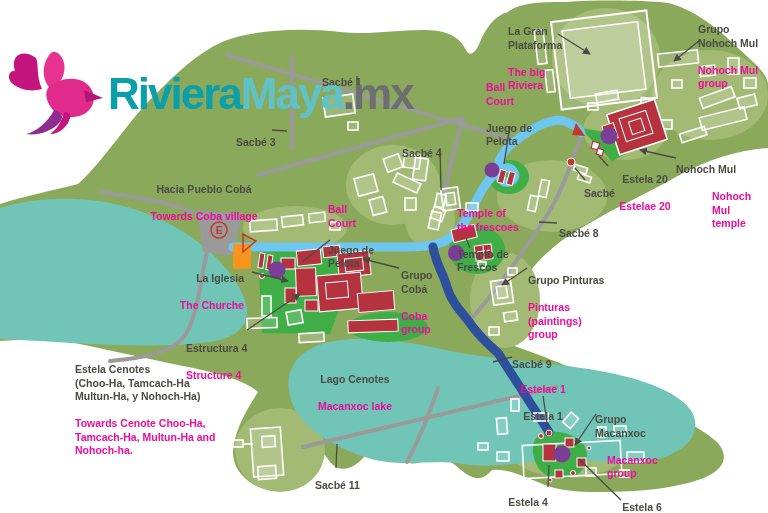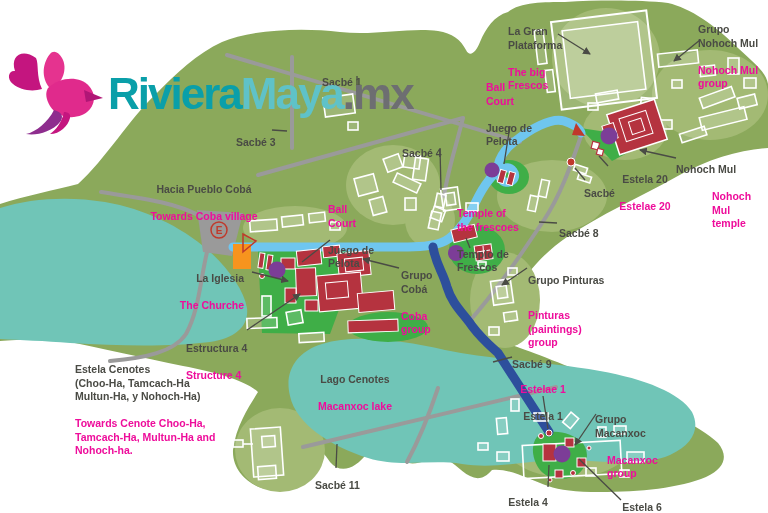--- a/index.html
+++ b/index.html
@@ -268,21 +268,21 @@
     <path d="M48 62 C42 74 30 84 20 86 C30 88 46 84 54 74 C58 69 56 64 48 62 Z" fill="#8e2d8e"></path>
     <path d="M58 64 C56 74 50 82 44 86 C54 86 62 78 64 70 C65 66 62 64 58 64 Z" fill="#c4157f"></path>
   </svg>
   <div class="logo-text"><span class="t1">Riviera</span><span class="t2">Maya</span><span class="t3">.mx</span></div>
 </div>
 
 <div class="lbl" style="left:508px;top:12px">
   <span class="es">La Gran
 Plataforma</span>
   <span class="en">The big
-Frescos</span>
+Riviera</span>
 </div>
 <div class="lbl" style="left:698px;top:10px">
   <span class="es">Grupo
 Nohoch Mul</span>
   <span class="en">Nohoch Mul
 group</span>
 </div>
 <div class="lbl" style="left:322px;top:63px">
   <span class="es">Sacbé 1</span>
 </div>
@@ -314,21 +314,21 @@
   <span class="es">Sacbé 8</span>
 </div>
 <div class="lbl" style="left:457px;top:194px">
   <span class="en">Temple of
 the frescoes</span>
   <span class="es">Templo de
 Frescos</span>
 </div>
 <div class="lbl" style="left:528px;top:261px">
   <span class="es">Grupo Pinturas</span>
-  <span class="en" style="margin-top:8px">Pinturas
+  <span class="en" style="margin-top:0">Pinturas
 (paintings)
 group</span>
 </div>
 <div class="lbl center" style="left:140px;top:170px;width:128px">
   <span class="es">Hacia Pueblo Cobá</span>
   <span class="en">Towards Coba village</span>
 </div>
 <div class="lbl right" style="left:174px;top:259px;width:70px">
   <span class="es">La Iglesia</span>
   <span class="en">The Churche</span>

